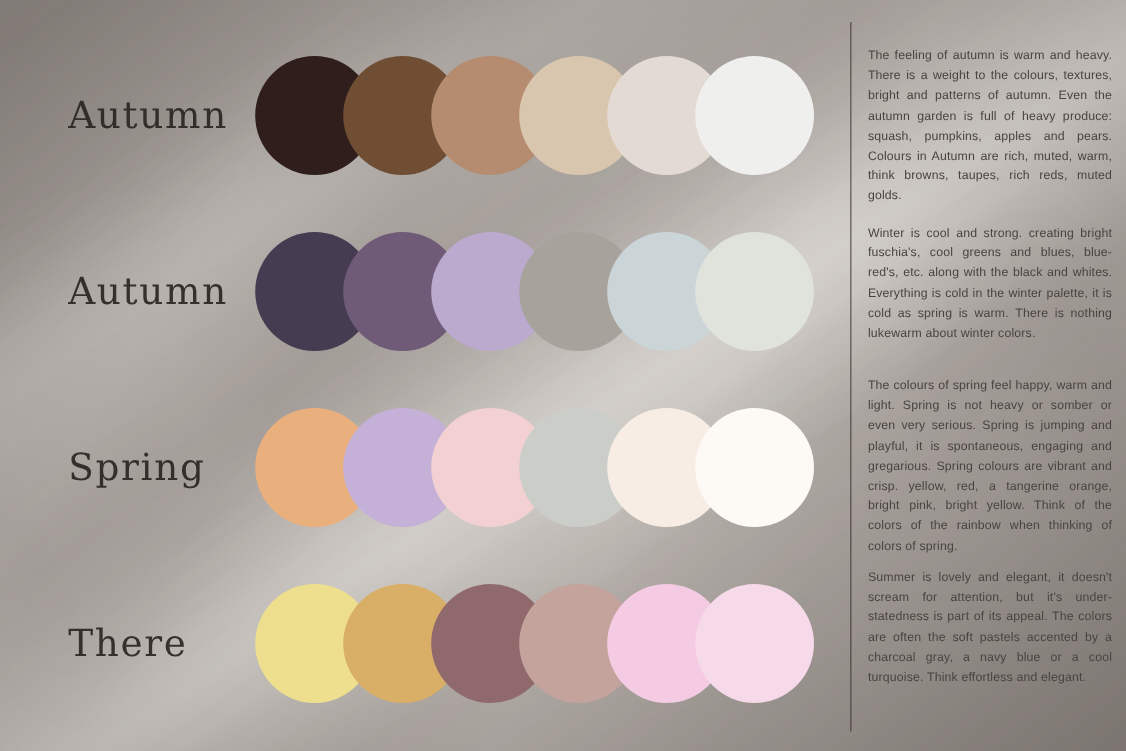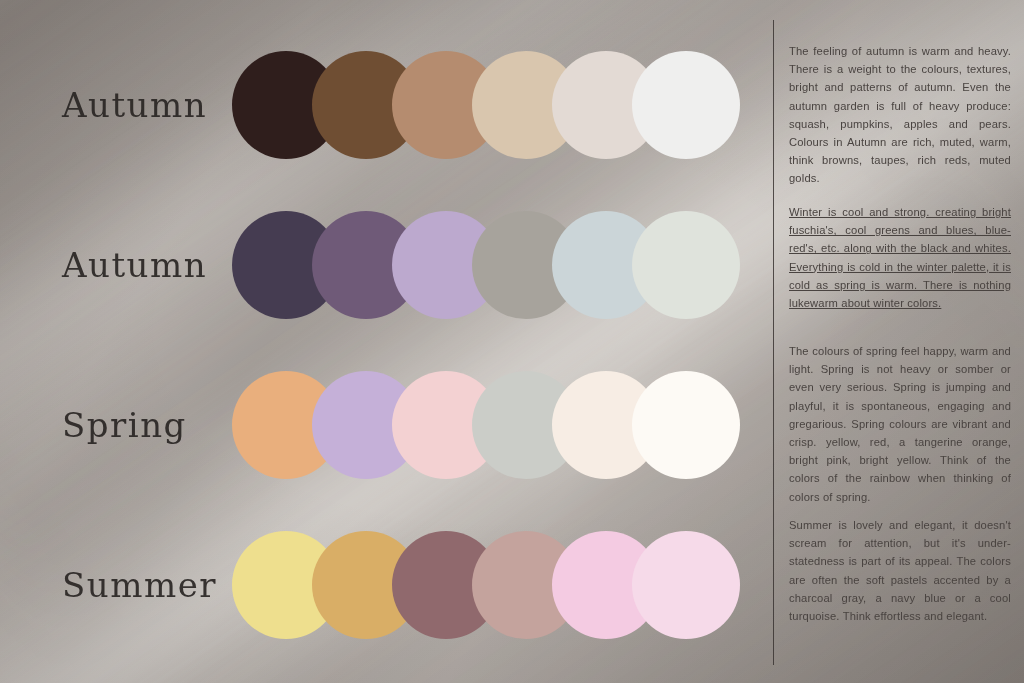--- a/index.html
+++ b/index.html
@@ -212,32 +212,32 @@
           <div class="swatches">
             <div class="swatch" title="#E9AF7D" style="left: 0px; background: rgb(233, 175, 125); z-index: 10;"></div>
             <div class="swatch" title="#C5B0D8" style="left: 80px; background: rgb(197, 176, 216); z-index: 11;"></div>
             <div class="swatch" title="#F3D1D2" style="left: 160px; background: rgb(243, 209, 210); z-index: 12;"></div>
             <div class="swatch" title="#CBCDC8" style="left: 240px; background: rgb(203, 205, 200); z-index: 13;"></div>
             <div class="swatch" title="#F7EDE4" style="left: 320px; background: rgb(247, 237, 228); z-index: 14;"></div>
             <div class="swatch" title="#FDFAF5" style="left: 400px; background: rgb(253, 250, 245); z-index: 15;"></div>
           </div>
         </div>
         <div class="season-row" style="top: 505px;">
-          <div class="season-label">Summer</div>
+          <div class="season-label">There</div>
           <div class="swatches">
             <div class="swatch" title="#EEDF8E" style="left: 0px; background: rgb(238, 223, 142); z-index: 10;"></div>
             <div class="swatch" title="#D9AE66" style="left: 80px; background: rgb(217, 174, 102); z-index: 11;"></div>
             <div class="swatch" title="#90696D" style="left: 160px; background: rgb(144, 105, 109); z-index: 12;"></div>
             <div class="swatch" title="#C4A39D" style="left: 240px; background: rgb(196, 163, 157); z-index: 13;"></div>
             <div class="swatch" title="#F4CBE2" style="left: 320px; background: rgb(244, 203, 226); z-index: 14;"></div>
             <div class="swatch" title="#F6DAE9" style="left: 400px; background: rgb(246, 218, 233); z-index: 15;"></div>
           </div>
         </div>
       </div>
     <div id="descs">
         <div class="desc" style="top: 42px;">The feeling of autumn is warm and heavy. There is a weight to the colours, textures, bright and patterns of autumn. Even the autumn garden is full of heavy produce: squash, pumpkins, apples and pears. Colours in Autumn are rich, muted, warm, think browns, taupes, rich reds, muted golds.</div>
-        <div class="desc" style="top: 203px; text-decoration: underline;">Winter is cool and strong. creating bright fuschia's, cool greens and blues, blue-red's, etc. along with the black and whites. Everything is cold in the winter palette, it is cold as spring is warm. There is nothing lukewarm about winter colors.</div>
+        <div class="desc" style="top: 203px;">Winter is cool and strong. creating bright fuschia's, cool greens and blues, blue-red's, etc. along with the black and whites. Everything is cold in the winter palette, it is cold as spring is warm. There is nothing lukewarm about winter colors.</div>
         <div class="desc" style="top: 342px;">The colours of spring feel happy, warm and light. Spring is not heavy or somber or even very serious. Spring is jumping and playful, it is spontaneous, engaging and gregarious. Spring colours are vibrant and crisp. yellow, red, a tangerine orange, bright pink, bright yellow. Think of the colors of the rainbow when thinking of colors of spring.</div>
         <div class="desc" style="top: 516px;">Summer is lovely and elegant, it doesn't scream for attention, but it's under-statedness is part of its appeal.  The colors are often the soft pastels accented by a charcoal gray, a navy blue or a cool turquoise. Think effortless and elegant.</div>
       </div>
   </div>
 
 </div>
 
 </body></html>

